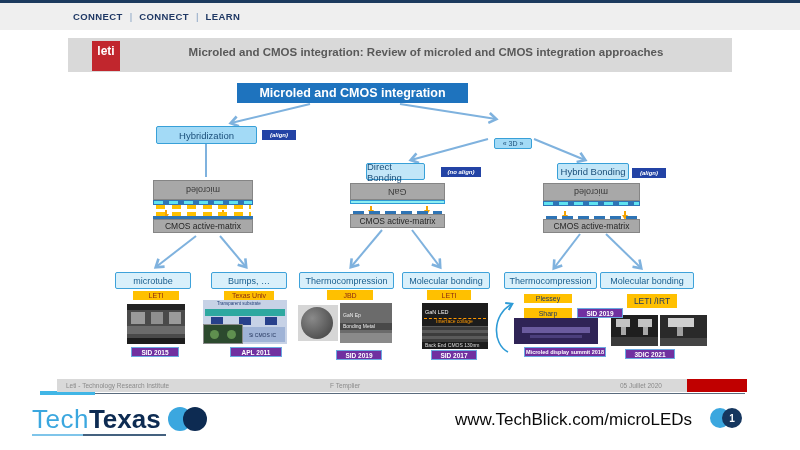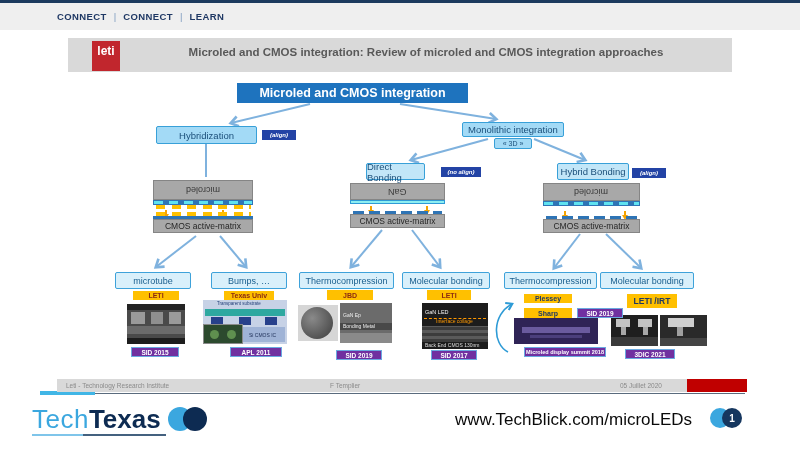--- a/index.html
+++ b/index.html
@@ -1,20 +1,20 @@
 <!DOCTYPE html>
 <html><head>
 <meta charset="utf-8">
 <style>
   html,body{margin:0;padding:0;background:#fff}
   #page{position:relative;width:800px;height:450px;background:#fff;font-family:"Liberation Sans",sans-serif;overflow:hidden}
   .abs{position:absolute}
   
   .topline{position:absolute;left:0;top:0;width:800px;height:3px;background:#1c3a5e}
-  .topbar{position:absolute;left:0;top:3px;width:800px;height:27px;background:#efefef;display:flex;align-items:center;padding-left:57px;gap:7px;box-sizing:border-box}
+  .topbar{position:absolute;left:0;top:3px;width:800px;height:27px;background:#efefef;display:flex;align-items:center;padding-left:73px;gap:7px;box-sizing:border-box}
   .nav{color:#1f3864;font-weight:bold;font-size:9.5px;letter-spacing:.4px;cursor:pointer}
   .sep{color:#7f9dc0;font-size:9.5px}
   
   .hdrbar{position:absolute;left:68px;top:38px;width:664px;height:34px;background:#d9d9d9}
   .leti{position:absolute;left:92px;top:41px;width:28px;height:30px;background:#c1262d;color:#fff;text-align:center;line-height:1}
   .leti .l1{font-weight:bold;font-size:12px;display:block;margin-top:4px}
   .leti .rb{height:1px;margin:2px 3px 1px;background:linear-gradient(90deg,#ffd400,#ff7a00,#62b32e,#2ea8e0)}
   .leti .l2{font-size:4.5px;display:block}
   .hdrtitle{position:absolute;left:130px;top:46px;width:592px;text-align:center;font-size:11.5px;font-weight:bold;color:#595959}
   
@@ -28,21 +28,21 @@
   .cmos{font-size:8.5px;font-weight:normal;color:#262626}
   .stripcy{position:absolute;height:5px;background:repeating-linear-gradient(90deg,#5fe2f0 0 9px,#2e74b5 9px 15px);border:1px solid #2e74b5;box-sizing:border-box;z-index:2}
   .stripbl{position:absolute;height:3px;background:#2e74b5;z-index:2}
   .stripcy2{position:absolute;height:4px;background:#8deef2;border:1px solid #2e9bd6;box-sizing:border-box;z-index:2}
   .bumps{position:absolute;height:4px;background:repeating-linear-gradient(90deg,#ffc000 0 9px,rgba(0,0,0,0) 9px 15.5px);z-index:2}
   .bdash{position:absolute;height:3px;background:repeating-linear-gradient(90deg,#2e74b5 0 11px,rgba(0,0,0,0) 11px 16px);z-index:2}
   .oarr{position:absolute;width:0;height:0;border-left:3px solid rgba(0,0,0,0);border-right:3px solid rgba(0,0,0,0);border-top:5px solid #f5a300;z-index:2}
   .oarr::before{content:'';position:absolute;left:-1px;top:-9px;width:2px;height:5px;background:#f5a300}
   
   .leaf{position:absolute;height:17px;background:#d9f0fb;border:1.5px solid #3ea2da;border-radius:2px;color:#185d8d;font-size:9px;display:flex;align-items:center;justify-content:center;z-index:3;box-sizing:border-box}
-  .badge{position:absolute;background:#ffc000;color:#8a2a12;font-size:7px;font-weight:bold;display:flex;align-items:center;justify-content:center;z-index:3}
+  .badge{position:absolute;background:#ffc000;color:#8a2a12;font-size:7px;font-weight:normal;display:flex;align-items:center;justify-content:center;z-index:3}
   .badge.nv{color:#1f3864}
   .ref{position:absolute;background:#7030a0;border:1px solid #6aa9e0;color:#fff;font-size:6.5px;font-weight:bold;display:flex;align-items:center;justify-content:center;text-align:center;z-index:3;box-sizing:border-box}
   
   .img{position:absolute;z-index:2;overflow:hidden}
   .tny{position:absolute;font-size:5px;line-height:1.1;white-space:nowrap}
   
   .fbar{position:absolute;left:57px;top:379px;width:690px;height:13px;background:#d9d9d9;z-index:2}
   .ftxt{position:absolute;top:382px;font-size:6.5px;color:#8a8a8a;z-index:3}
   .fred{position:absolute;left:687px;top:379px;width:60px;height:13px;background:#c00000;z-index:3}
   .fblue{position:absolute;left:40px;top:391px;width:55px;height:4px;background:#41b6e6}
@@ -100,21 +100,20 @@
     <span class="rb"></span>
     <span class="l2">CEAtech</span>
   </div>
   <div class="hdrtitle">Microled and CMOS integration: Review of microled and CMOS integration approaches</div>
 
   <div class="rootnode">Microled and CMOS integration</div>
 
   <div class="node" style="left:156px;top:126px;width:101px;height:18px">Hybridization</div>
   <div class="tag" style="left:262px;top:130px;width:34px;height:10px">(align)</div>
 
-  <div class="node" style="left:462px;top:122px;width:102px;height:15px">Monolithic integration</div>
   <div class="node" style="left:494px;top:138px;width:38px;height:11px;font-size:7px">« 3D »</div>
 
   <div class="node lt" style="left:366px;top:163px;width:59px;height:17px">Direct Bonding</div>
   <div class="tag" style="left:441px;top:167px;width:40px;height:10px">(no align)</div>
 
   <div class="node lt" style="left:557px;top:163px;width:72px;height:17px">Hybrid Bonding</div>
   <div class="tag" style="left:632px;top:168px;width:34px;height:10px">(align)</div>
 
   <div class="gbox" style="left:153px;top:180px;width:100px;height:20px">
       <span class="rot">microled</span>

